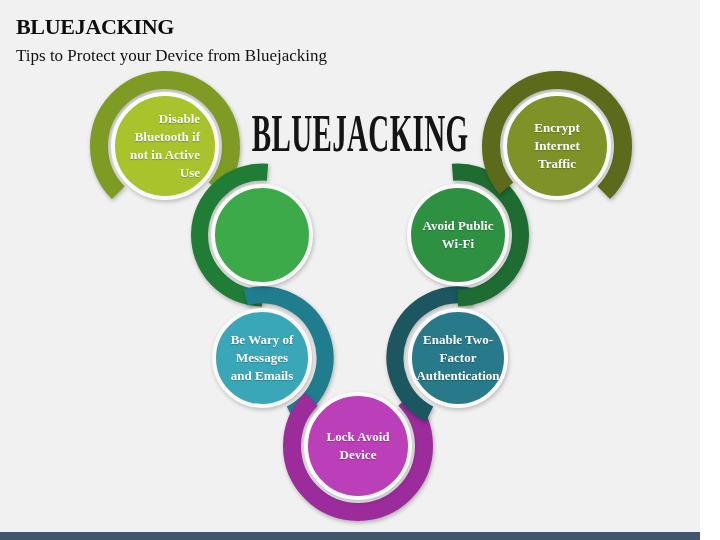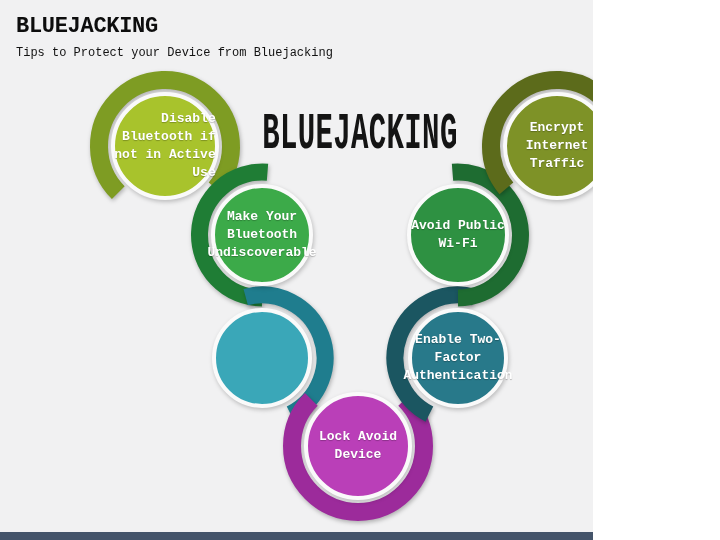--- a/index.html
+++ b/index.html
@@ -1,30 +1,30 @@
 <!DOCTYPE html>
 <html><head>
 <meta charset="utf-8">
 <style>
   html,body{margin:0;padding:0;}
   .slide{
     position:relative;
-    width:593px;height:540px;
+    width:700px;height:540px;
     background:#F1F1F2;
     overflow:hidden;
-    font-family:Liberation Mono, monospace;
+    font-family:Liberation Serif, serif;
   }
   .page-title{
     position:absolute;left:16px;top:14px;
     font-size:22px;font-weight:bold;color:#0d0d0d;
     letter-spacing:-0.3px;
   }
   .page-subtitle{
     position:absolute;left:16px;top:46px;
-    font-size:12px;font-weight:400;color:#111111;
+    font-size:17px;font-weight:400;color:#111111;
   }
   .center-heading-wrap{
     position:absolute;left:0;top:104px;width:720px;
     text-align:center;pointer-events:none;
   }
   .center-heading{
     display:inline-block;
     font-size:44px;font-weight:bold;color:#141414;
     letter-spacing:0.5px;
     transform:scale(0.66,1.18);
@@ -73,23 +73,23 @@
     </svg>
 
   <div class="center-heading-wrap">
     <span class="center-heading">BLUEJACKING</span>
   </div>
 
   <div class="node-label" style="left: 105px; top: 98px; text-align: right;">Disable
 Bluetooth if
 not in Active
 Use</div>
-  <div class="node-label" style="left: 202px; top: 187px;">Make Your
-Bluetooth
-Undiscoverable</div>
+  <div class="node-label" style="left: 202px; top: 310px;">Be Wary of
+Messages
+and Emails</div>
   <div class="node-label" style="left: 298px; top: 398px;">Lock Avoid
 Device</div>
   <div class="node-label" style="left: 398px; top: 187px;">Avoid Public
 Wi-Fi</div>
   <div class="node-label" style="left: 398px; top: 310px;">Enable Two-
 Factor
 Authentication</div>
   <div class="node-label" style="left: 497px; top: 98px;">Encrypt
 Internet
 Traffic</div>

